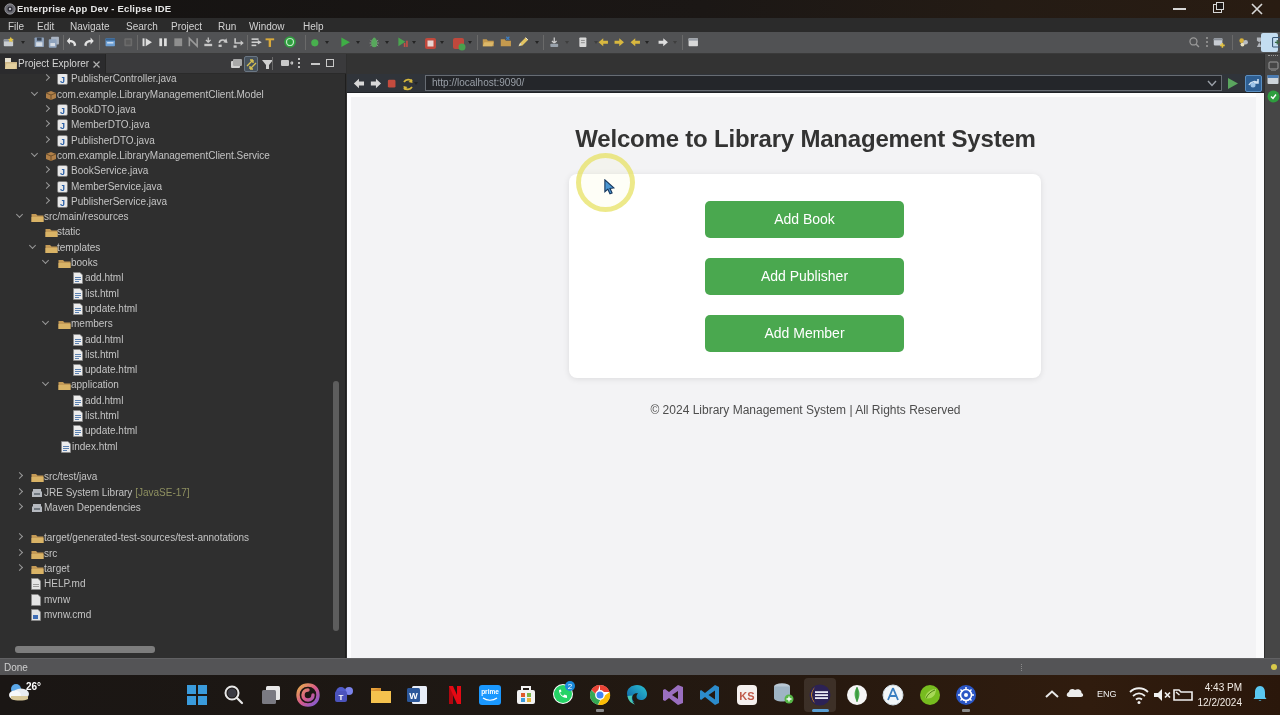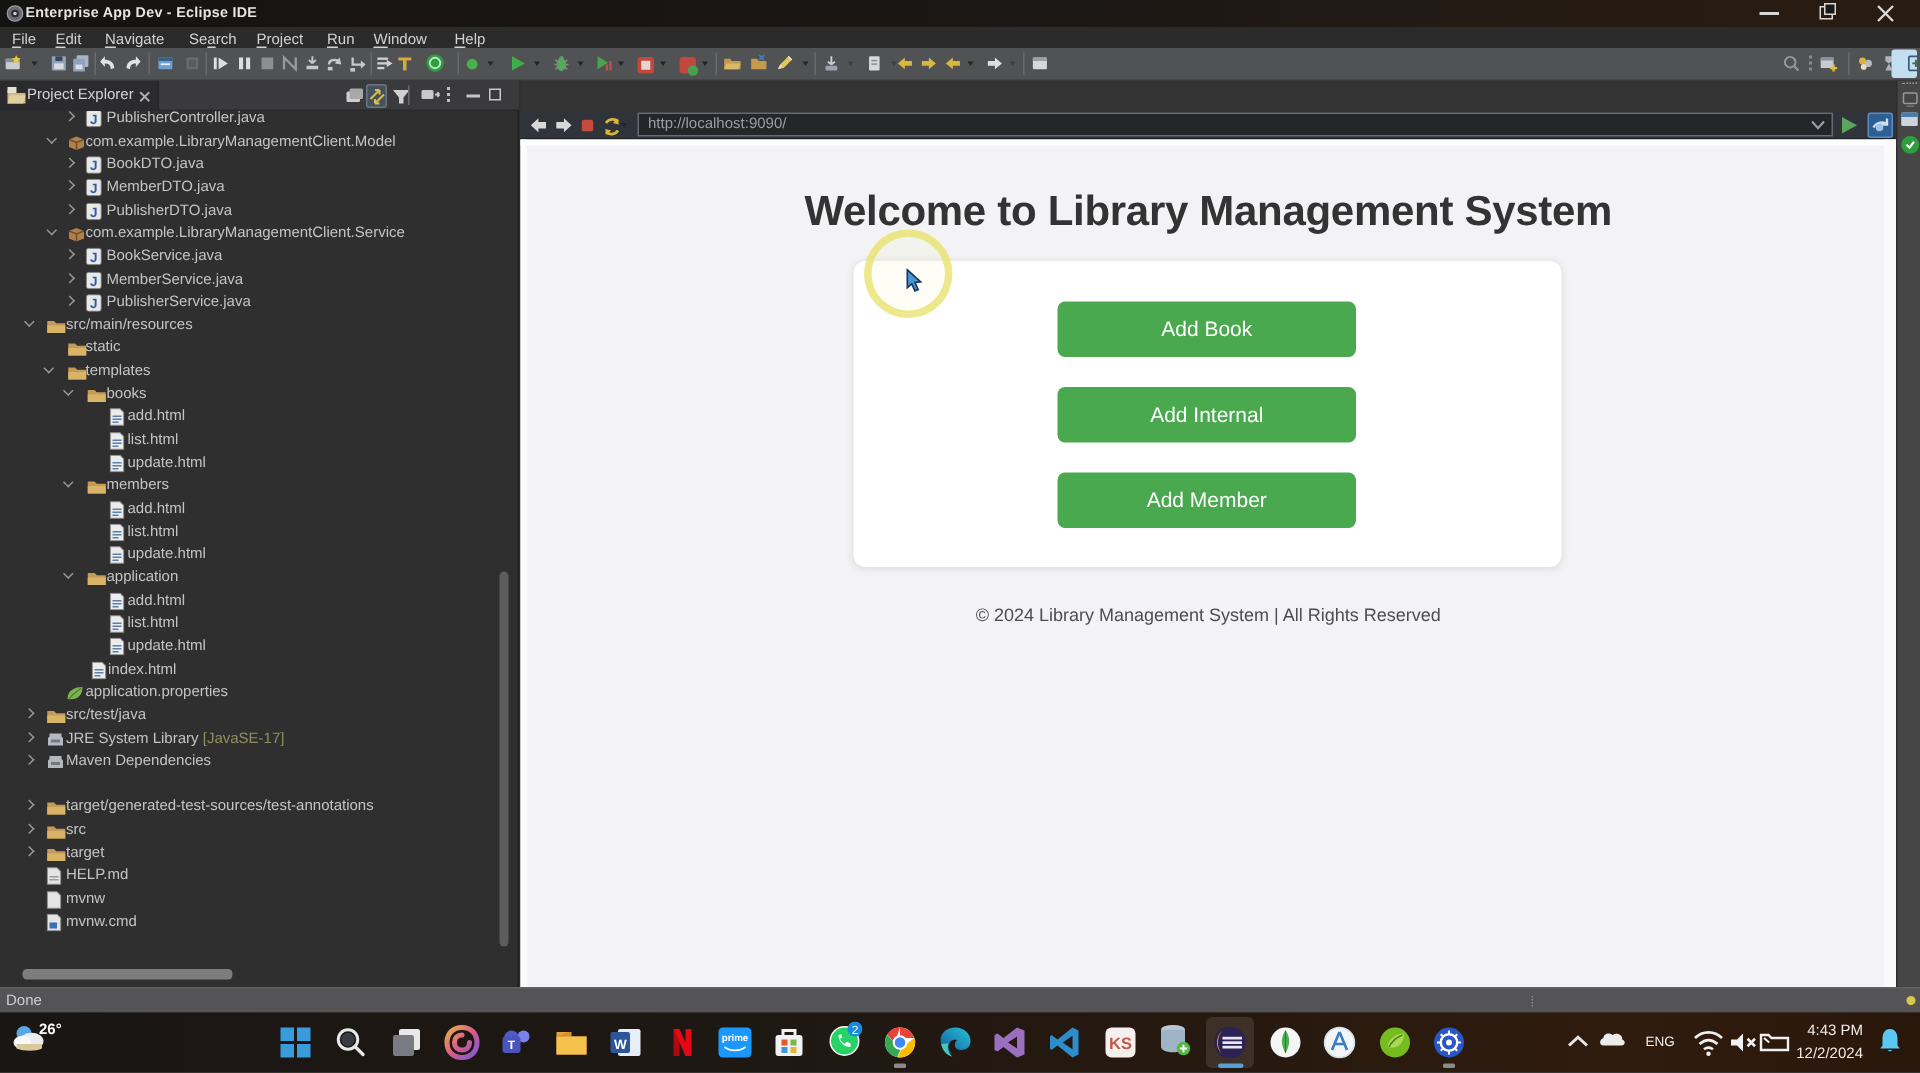--- a/index.html
+++ b/index.html
@@ -25,21 +25,21 @@
 .cr,.cv{position:absolute;width:5px;height:5px;border-right:1.4px solid #999;border-bottom:1.4px solid #999;}
 .cr{transform:rotate(-45deg);top:4px;}
 .cv{transform:rotate(45deg);top:3px;}
 #bpanel{position:absolute;left:347px;top:0;width:917px;height:604px;background:#333;}
 #btabs{position:absolute;left:0;top:0;width:917px;height:20px;background:#37373a;border-bottom:1px solid #515155;}
 #btab{position:absolute;left:0px;top:0px;height:18px;width:126px;padding:0 0 0 15px;color:#d6d6d6;font-size:9.5px;line-height:18px;background:#2b2e33;border-bottom:2px solid #a8c0d4;}
 #bnav{position:absolute;left:0;top:20px;width:917px;height:19px;background:#30343a;border-bottom:1px solid #202327;}
 #urlbox{position:absolute;left:78px;top:1px;width:797px;height:16px;background:#24262a;border:1px solid #676c73;color:#999fa7;font-size:10px;line-height:14px;padding-left:6px;}
 #bcontent{position:absolute;left:0;top:39px;width:917px;height:565px;background:#f3f3f5;}
 #pagetop{position:absolute;left:0;top:0;width:917px;height:4px;background:#fefefe;}
-#pageh1{position:absolute;left:0;top:32px;width:917px;text-align:center;font-size:28px;font-weight:700;color:#333;letter-spacing:-0.2px;}
+#pageh1{position:absolute;left:0;top:32px;width:917px;text-align:center;font-size:24px;font-weight:700;color:#333;letter-spacing:-0.2px;}
 #card{position:absolute;left:222px;top:81px;width:472px;height:204px;background:#fff;border-radius:8px;box-shadow:0 1px 6px rgba(0,0,0,.10);}
 .gbtn{position:absolute;left:136px;width:199px;height:37px;background:#4aa84f;border-radius:5px;color:#fff;font-size:14px;text-align:center;line-height:37px;}
 #footer{position:absolute;left:0;top:310px;width:917px;text-align:center;font-size:12px;color:#4d4d4d;}
 #circ{position:absolute;left:229px;top:60px;width:59px;height:59px;border-radius:50%;border:5px solid rgba(230,224,95,.72);background:rgba(250,246,190,.12);}
 #rstrip{position:absolute;left:1264px;top:0;width:16px;height:604px;background:#464646;border-left:1px solid #2e2e2e;}
 #statusbar{position:absolute;left:0;top:658px;width:1280px;height:17px;background:#545456;border-top:1px solid #616163;color:#cfcfcf;font-size:10px;}
 #taskbar{position:absolute;left:0;top:675px;width:1280px;height:40px;
 background:linear-gradient(90deg,#1a1614,#1e1813 38%,#27190f 65%,#301c0e 85%,#2a170b);}
 #clock{position:absolute;left:1167px;top:5px;width:75px;color:#f2ece6;font-size:10px;text-align:right;line-height:15px;}
 .abs{position:absolute;}
@@ -492,27 +492,20 @@
           </div>
           <div class="row" style="top:364.6px">
             <svg class="abs" style="left:61px;top:2px;" width="10" height="12" viewBox="0 0 10 12">
               <path d="M0.5 0.5 L7 0.5 L9.5 3 L9.5 11.5 L0.5 11.5 Z" fill="#ececec" stroke="#8a8a8a" stroke-width="0.7"></path>
               <rect x="2" y="5" width="6" height="1" fill="#5a80b0"></rect>
               <rect x="2" y="7" width="6" height="1" fill="#5a80b0"></rect>
               <rect x="2" y="9" width="4" height="1" fill="#5a80b0"></rect>
             </svg>
             <span class="rtx" style="left:72px">index.html</span>
           </div>
-          <div class="row" style="top:379.9px">
-            <svg class="abs" style="left:44px;top:3px;" width="12" height="11" viewBox="0 0 12 11">
-              <path d="M1 9 C1 3 6 1 11 1 C11 7 7 10 1 9 Z" fill="#7bb350"></path>
-              <path d="M2 9 C4 6 7 4 10 2" stroke="#4e7a33" stroke-width="0.8" fill="none"></path>
-            </svg>
-            <span class="rtx" style="left:57px">application.properties</span>
-          </div>
           <div class="row" style="top:395.2px">
             <div class="cr" style="left:17px"></div>
             <svg class="abs" style="left:31px;top:3px;" width="13" height="11" viewBox="0 0 13 11">
               <path d="M0.5 2 L5 2 L6.5 3.5 L12.5 3.5 L12.5 10 L0.5 10 Z" fill="#c49a56"></path>
               <path d="M0.5 5 L12.5 5 L12.5 10 L0.5 10 Z" fill="#d9b366"></path>
             </svg>
             <span class="rtx" style="left:44px">src/test/java</span>
           </div>
           <div class="row" style="top:410.5px">
             <div class="cr" style="left:17px"></div>
@@ -610,21 +603,21 @@
             <circle cx="6" cy="8" r="2.5" fill="#9ec4e8"></circle>
           </svg>
         </div>
         <div id="bcontent">
           <div id="pagetop"></div>
           <div class="abs" style="left:0;top:0;width:4px;height:565px;background:#fdfdfe"></div>
           <div class="abs" style="left:909px;top:0;width:8px;height:565px;background:#fafafb"></div>
           <div id="pageh1">Welcome to Library Management System</div>
           <div id="card">
             <div class="gbtn" style="top:27px">Add Book</div>
-            <div class="gbtn" style="top:84px">Add Internal</div>
+            <div class="gbtn" style="top:84px">Add Publisher</div>
             <div class="gbtn" style="top:141px">Add Member</div>
           </div>
           <div id="circ"></div>
           <svg class="abs" style="left:257px;top:86px;" width="12.8" height="17.0" viewBox="0 0 15 20">
             <path d="M1 1 L1 15 L4.5 12 L7 17.5 L9.5 16.5 L7 11 L11.5 10.5 Z" fill="#4b97d2" stroke="#17375e" stroke-width="1.3"></path>
           </svg>
           <div id="footer">© 2024 Library Management System | All Rights Reserved</div>
         </div>
       </div>
       <div id="rstrip">

